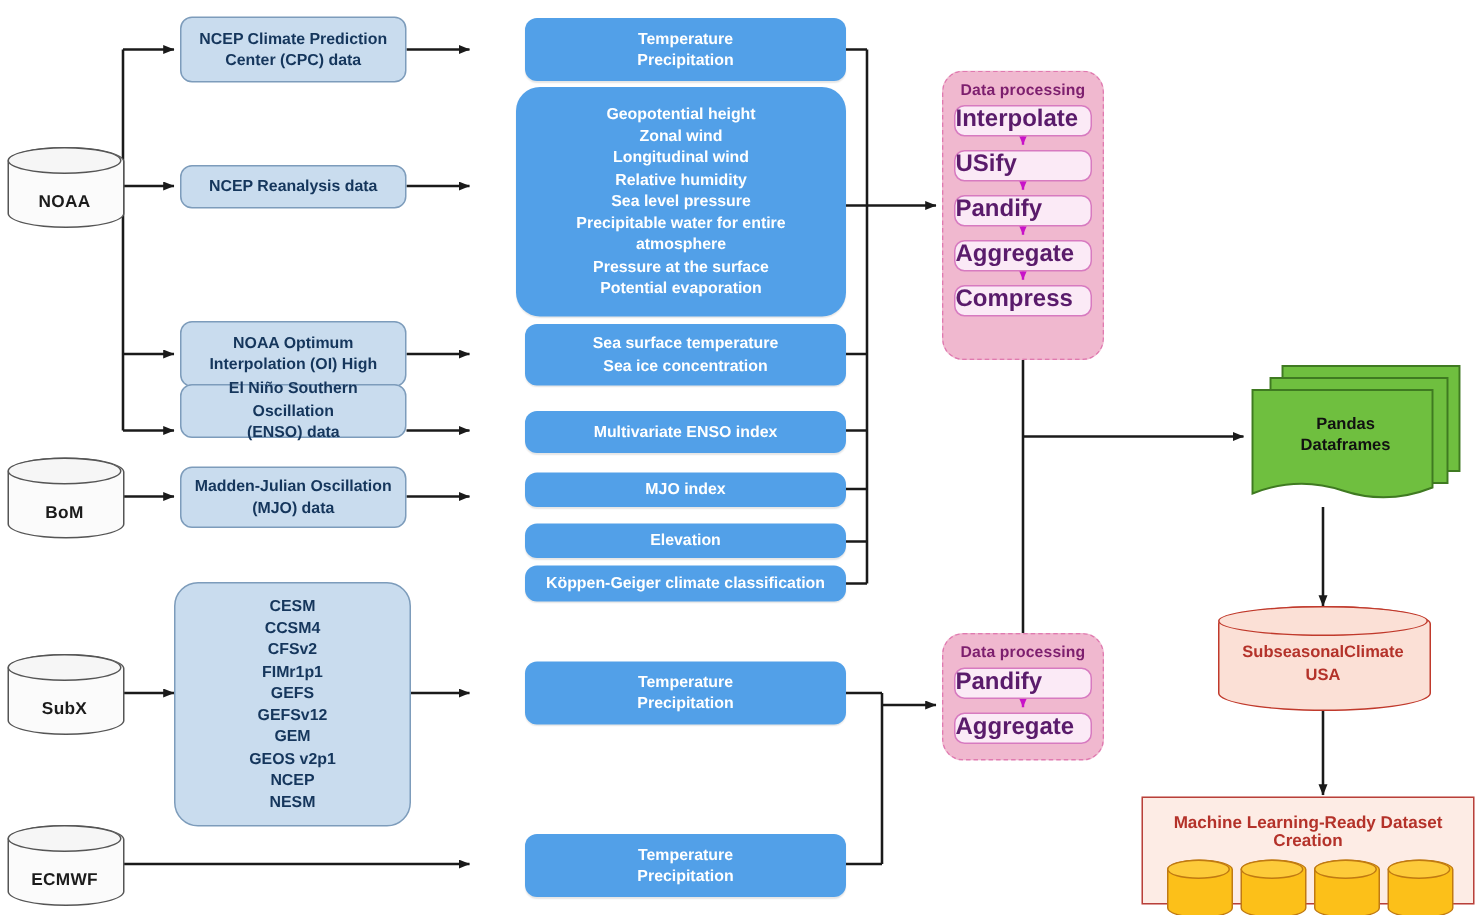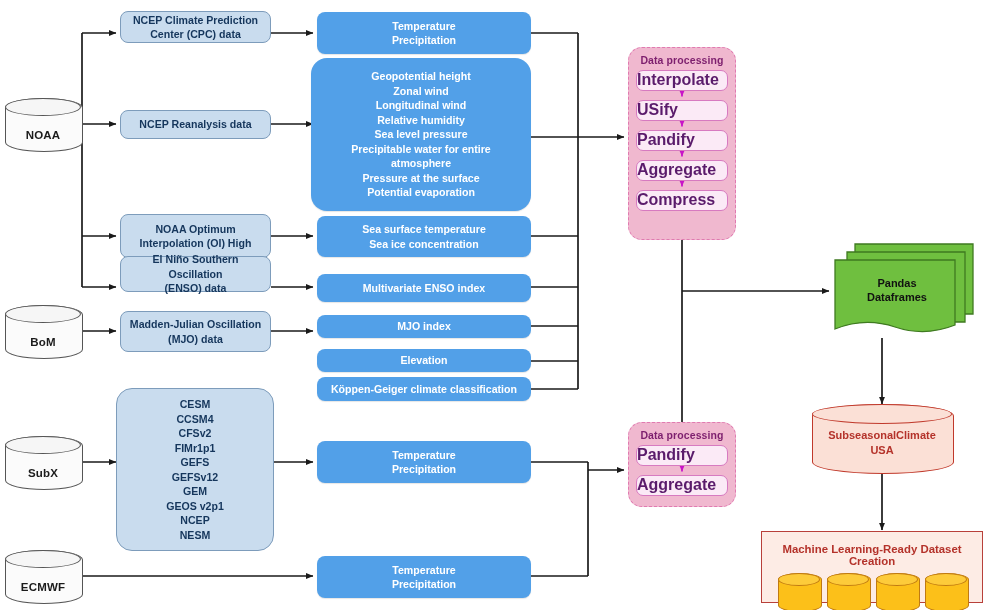--- a/index.html
+++ b/index.html
@@ -82,20 +82,21 @@
   
   .box-blue {
     background: #52a0e8;
     border-radius: 8px;
     color: #ffffff;
     font-size: 10.6px;
     font-weight: bold;
     line-height: 14.5px;
     padding: 2px 6px;
     box-shadow: 0 1px 1px rgba(0,0,0,.10);
+    margin-left: 33px;
   }
   .box-blue.big {
     border-radius: 16px;
   }
 
   
   .proc {
     background: #f0b8cf;
     border: 1.6px dashed #e07ab0;
     border-radius: 14px;
@@ -284,21 +285,21 @@
     <div class="cyl-body"></div>
     <div class="cyl-top"></div>
     <div class="cyl-label">SubX</div>
   </div>
   <div class="node cyl-src" style="left:5px; top:550px;">
     <div class="cyl-body"></div>
     <div class="cyl-top"></div>
     <div class="cyl-label">ECMWF</div>
   </div>
 
-  <div class="node box-light" style="left:120px; top:11px; width:151px; height:32px;">
+  <div class="node box-light" style="left:120px; top:11px; width:151px; height:44px;">
     <div>
       <div>NCEP Climate Prediction</div>
       <div>Center (CPC) data</div>
     </div>
   </div>
 
   <div class="node box-light" style="left:120px; top:110px; width:151px; height:29px;">
     <div>
       <div>NCEP Reanalysis data</div>
     </div>

